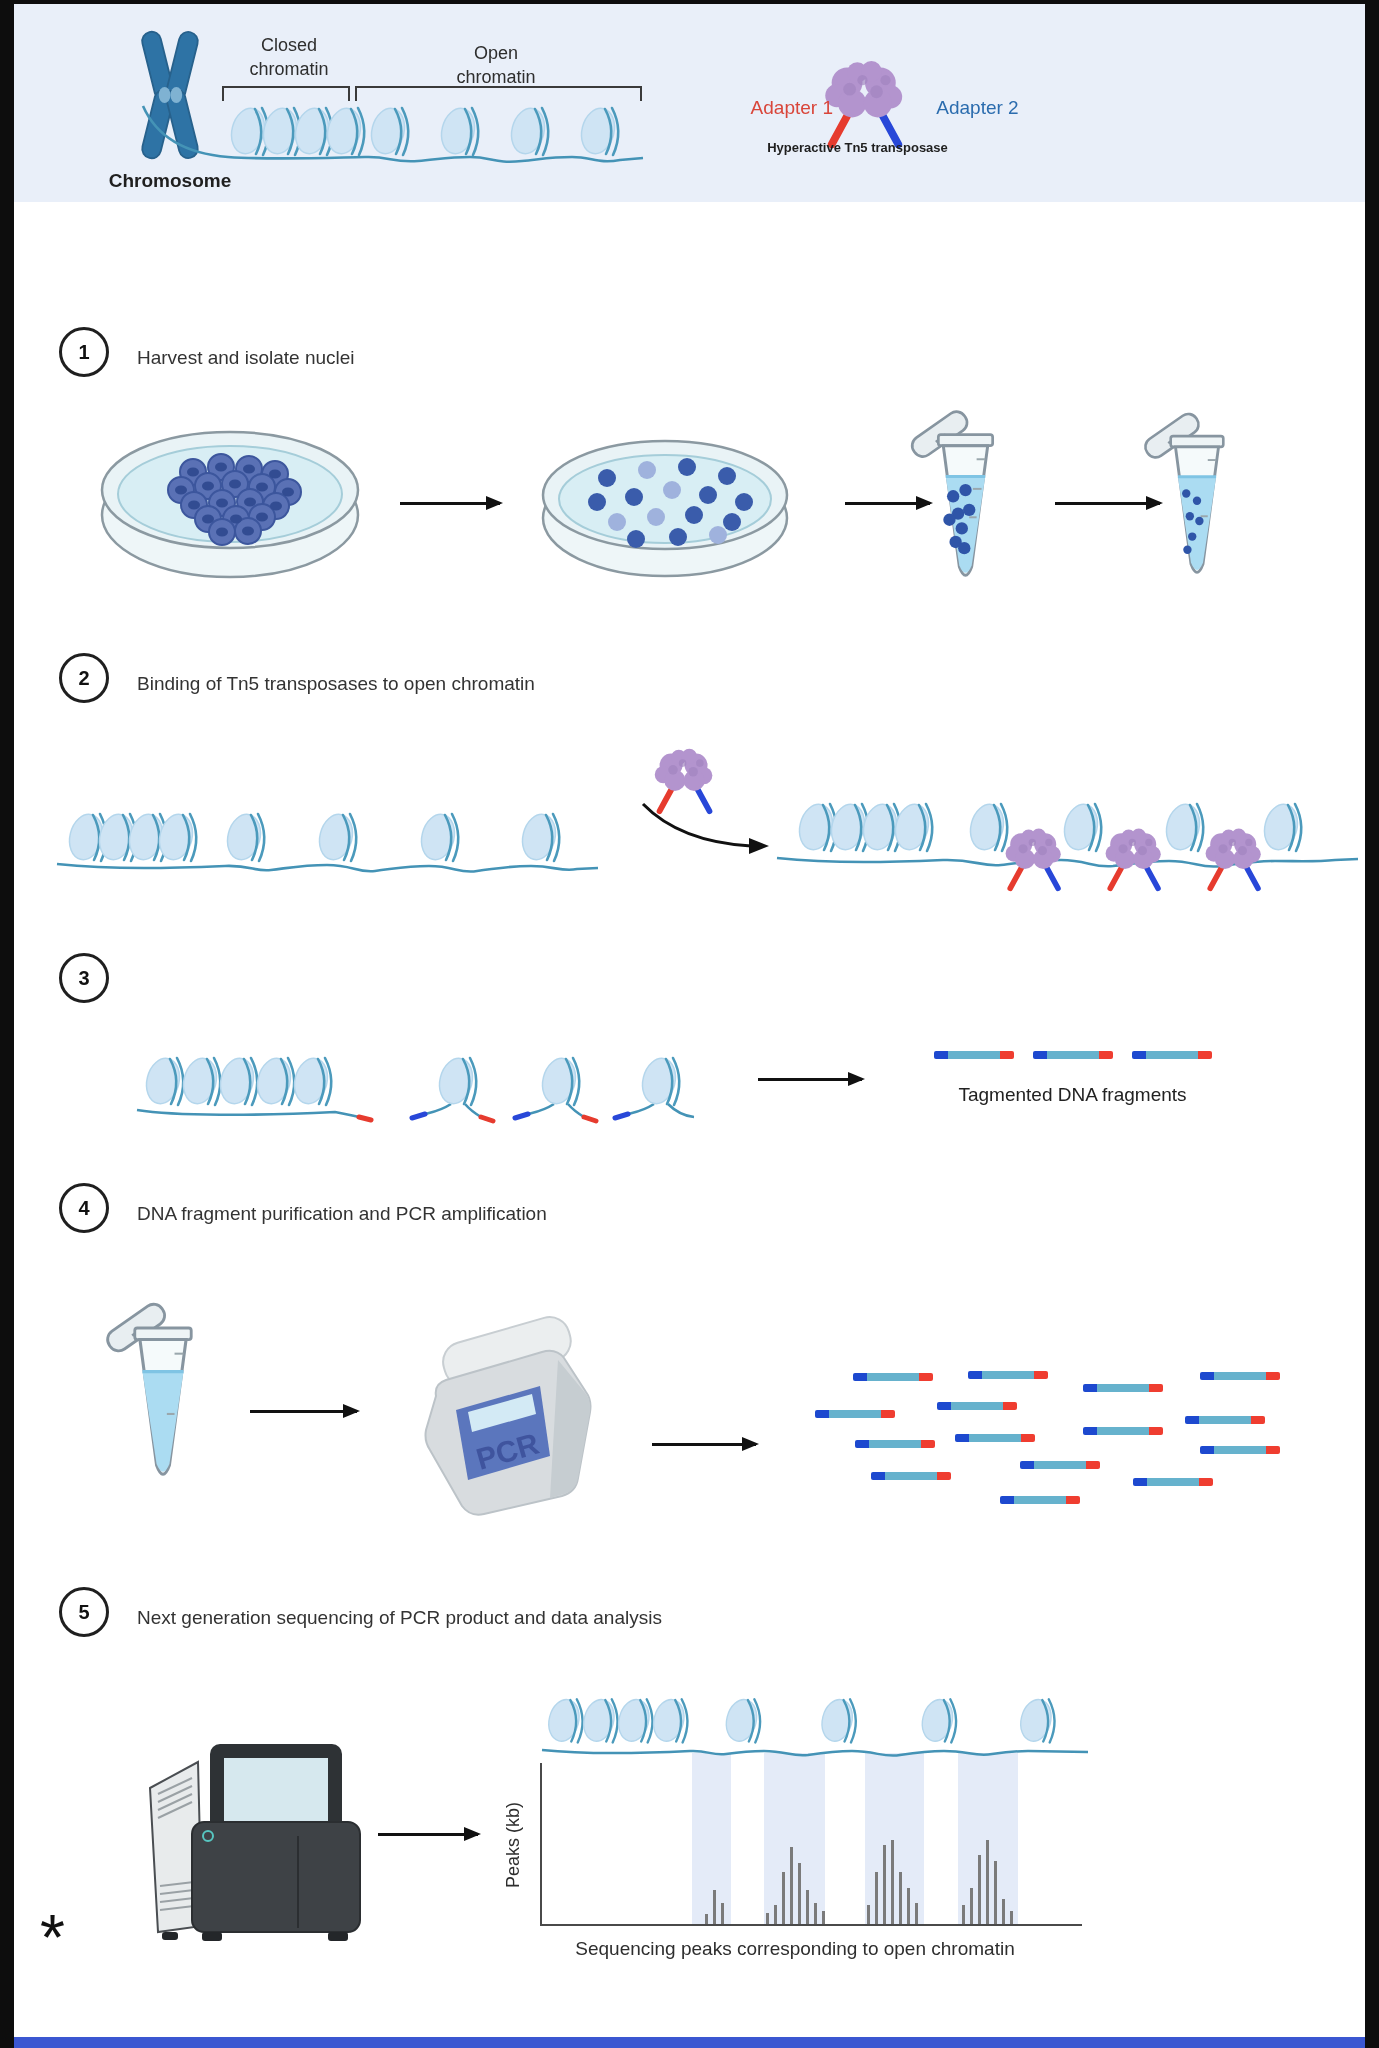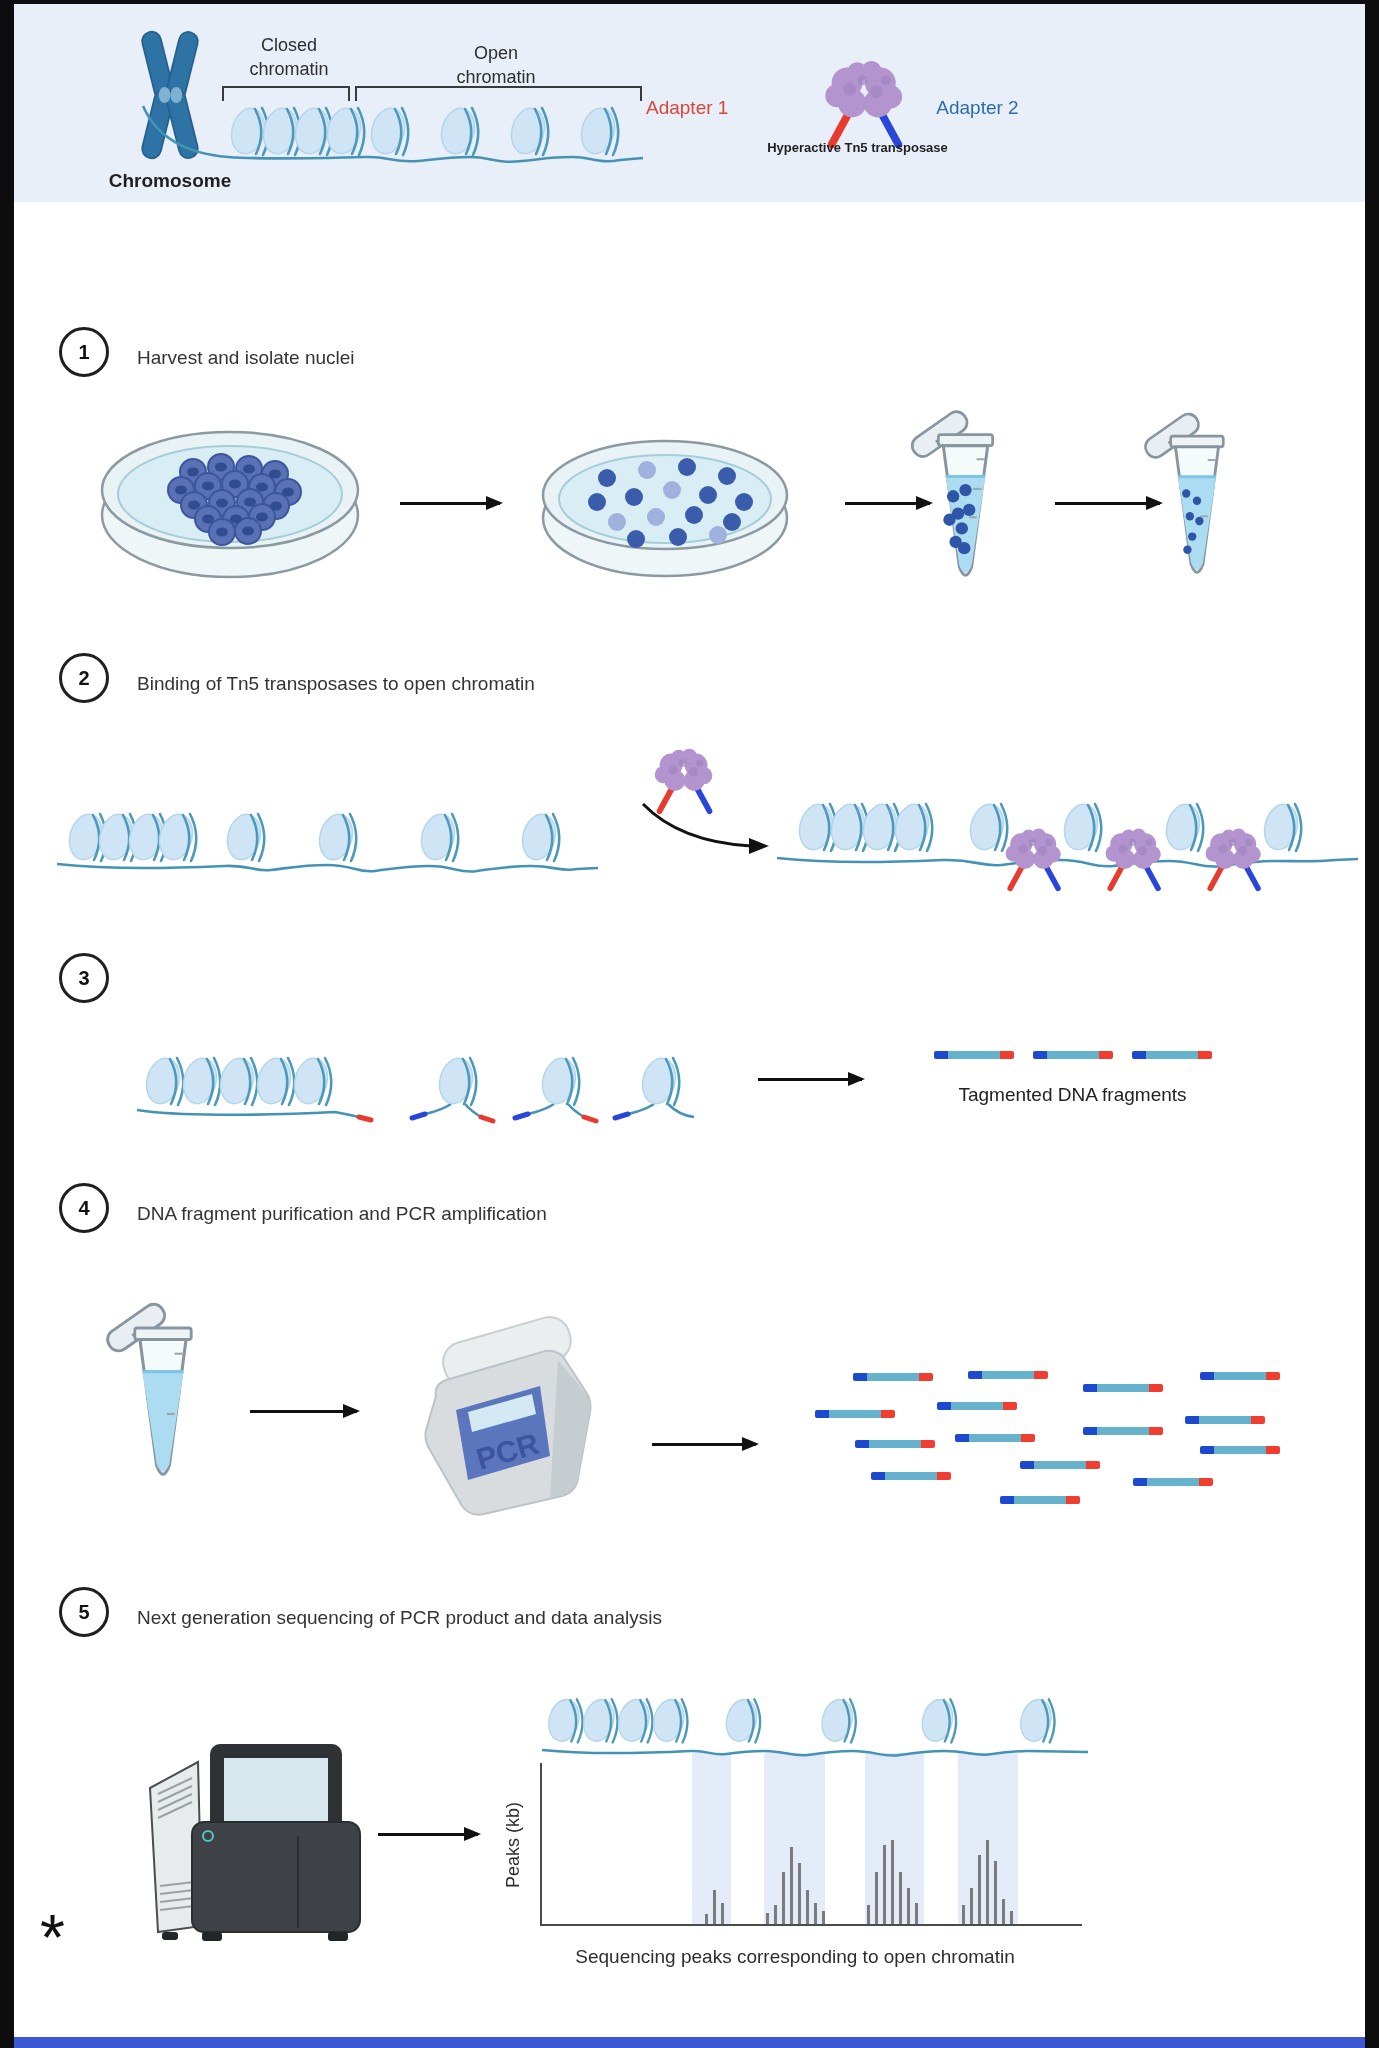--- a/index.html
+++ b/index.html
@@ -31,21 +31,21 @@
   .fragment .m{flex:1;background:#66b2cd;}
   .fragment .r{width:17%;background:#ef3d30;border-radius:0 2px 2px 0;}
   .band{position:absolute;top:0;bottom:0;background:#dfe8f7;opacity:.85;}
   .bar-cluster{position:absolute;bottom:0;display:flex;align-items:flex-end;gap:5px;}
   .peak-bar{width:3px;background:#7b7b7b;}
   .plot{position:absolute;left:540px;top:1763px;width:540px;height:161px;
         border-left:2.5px solid #4a4a4a;border-bottom:2.5px solid #4a4a4a;z-index:3;}
   .bands-layer{position:absolute;left:540px;top:1753px;width:540px;height:171px;z-index:1;}
   .ylab{position:absolute;left:430px;top:1833px;width:170px;height:24px;text-align:center;
         font-size:18px;color:#2e2e2e;transform:rotate(-90deg);}
-  .xlab{position:absolute;left:505px;top:1938px;width:580px;text-align:center;font-size:19px;color:#2e2e2e;margin-top:8px;}
+  .xlab{position:absolute;left:505px;top:1938px;width:580px;text-align:center;font-size:19px;color:#2e2e2e;}
   .asterisk{position:absolute;left:40px;top:1906px;font-size:64px;color:#111;line-height:1;}
   svg{overflow:visible;}
 </style>
 </head>
 <body>
 
 <svg width="0" height="0" style="position:absolute">
   <defs>
     <g id="nuc">
       <ellipse cx="23" cy="31" rx="16" ry="23" fill="#cfe4f4" stroke="#b4d6ec" stroke-width="1.5" transform="rotate(14 23 31)"></ellipse>
@@ -104,21 +104,21 @@
         <use href="#nuc" x="181" y="2"></use>
       <use href="#nuc" x="225" y="2"></use>
         <use href="#nuc" x="295" y="2"></use>
       <use href="#nuc" x="365" y="2"></use>
         <use href="#nuc" x="435" y="2"></use>
     </svg>
 
     <svg class="abs" style="left:791px;top:48px" width="120" height="100" viewBox="0 0 86 78">
       <use href="#tn5" x="7" y="2"></use>
     </svg>
-    <div class="abs red-label" style="left:632px;top:93px;width:145px;text-align:left">Adapter 1</div>
+    <div class="abs red-label" style="left:674px;top:93px;width:145px;text-align:right">Adapter 1</div>
     <div class="abs blue-label" style="left:891px;top:93px;width:145px;text-align:center">Adapter 2</div>
     <div class="abs lbl bold" style="left:741px;top:136px;width:205px;font-size:13px;line-height:1.25">Hyperactive Tn5 transposase</div>
   </div>
 
   <div class="step-circle" style="left:59px;top:327px">
     <span>1</span>
   </div>
   <div class="step-title" style="left:137px;top:340px">Harvest and isolate nuclei</div>
 
   <svg class="abs" style="left:95px;top:410px" width="270" height="185" viewBox="0 0 270 185">

